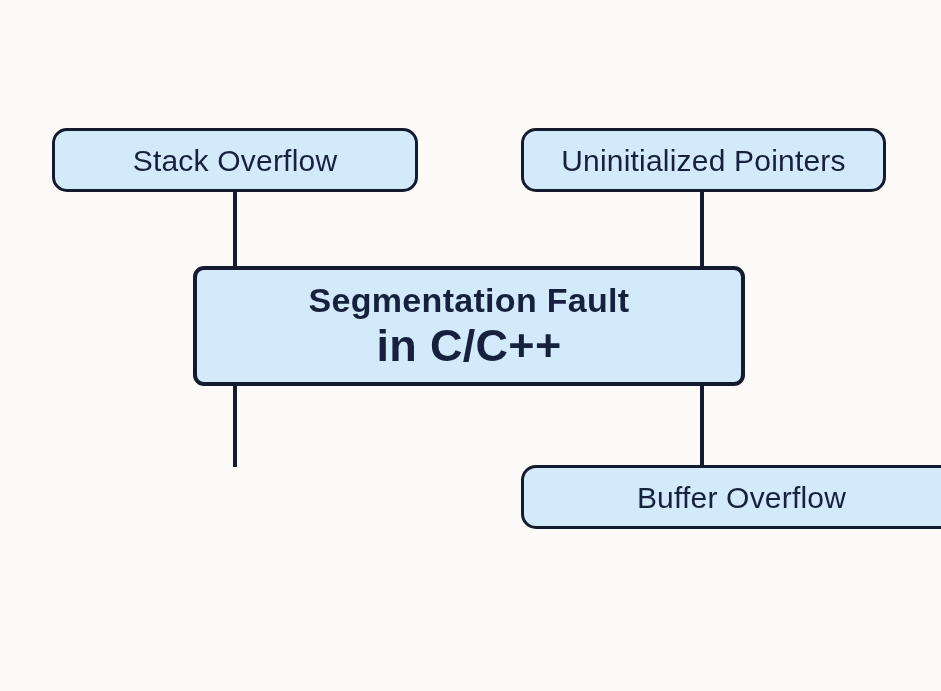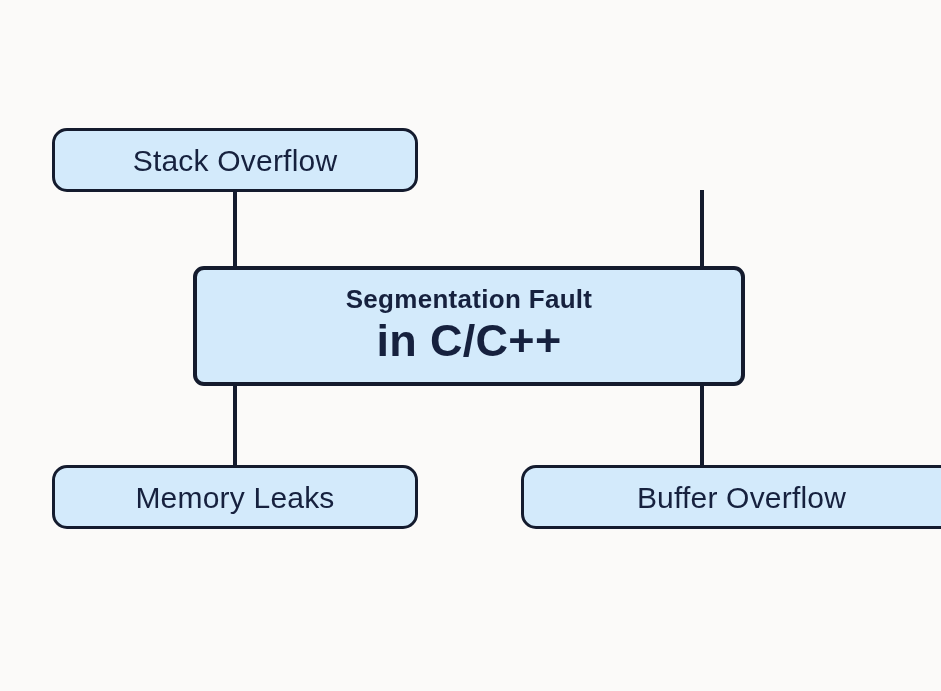--- a/index.html
+++ b/index.html
@@ -63,38 +63,38 @@
     border-width: 4px;
     border-radius: 11px;
     flex-direction: column;
   }
   .center-line {
     font-weight: 700;
     color: #16213E;
     line-height: 1.15;
     white-space: nowrap;
   }
-  .center-line-1 { font-size: 26px; letter-spacing: 0.3px; }
+  .center-line-1 { font-size: 34px; letter-spacing: 0.3px; }
   .center-line-2 { font-size: 45px; letter-spacing: 0.3px; }
 </style>
 </head>
 <body>
 
 <div id="canvas">
 
   <div class="connector conn-tl"></div>
   <div class="connector conn-tr"></div>
   <div class="connector conn-bl"></div>
   <div class="connector conn-br"></div>
 
   <div class="node node-tl leaf">Stack Overflow</div>
 
+  <div class="node node-tr leaf">Uninitialized Pointers</div>
 
   <div class="node node-center">
     <div class="center-line center-line-1">Segmentation Fault</div>
     <div class="center-line center-line-2">in C/C++</div>
   </div>
 
-  <div class="node node-bl leaf">Memory Leaks</div>
 
   <div class="node node-br leaf">Buffer Overflow</div>
 
 </div>
 
 </body></html>

